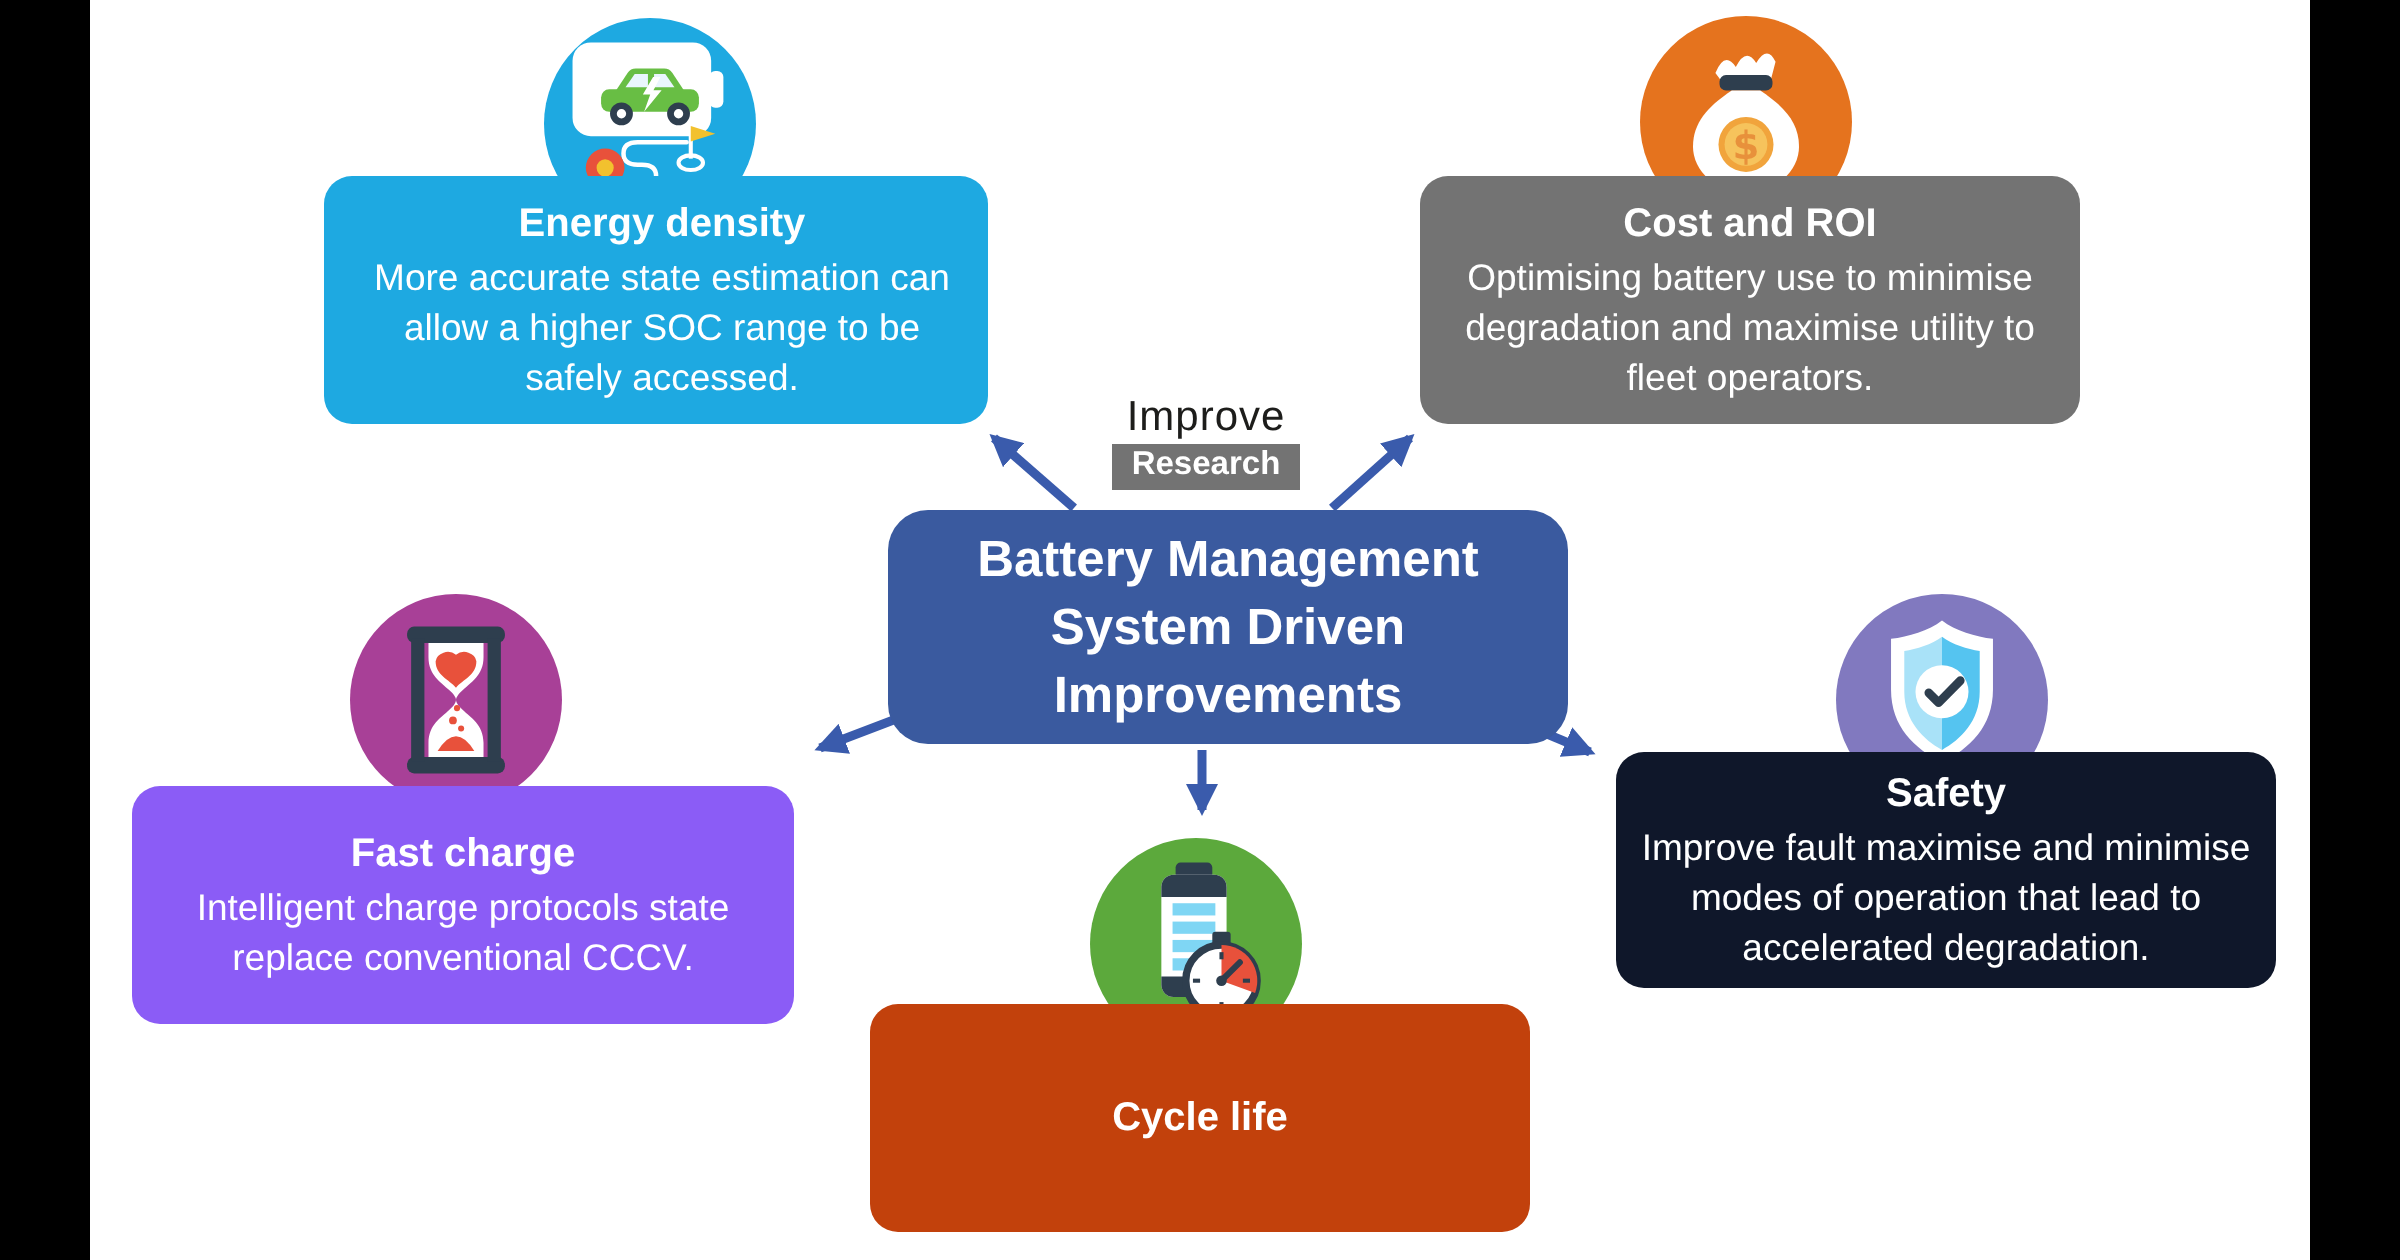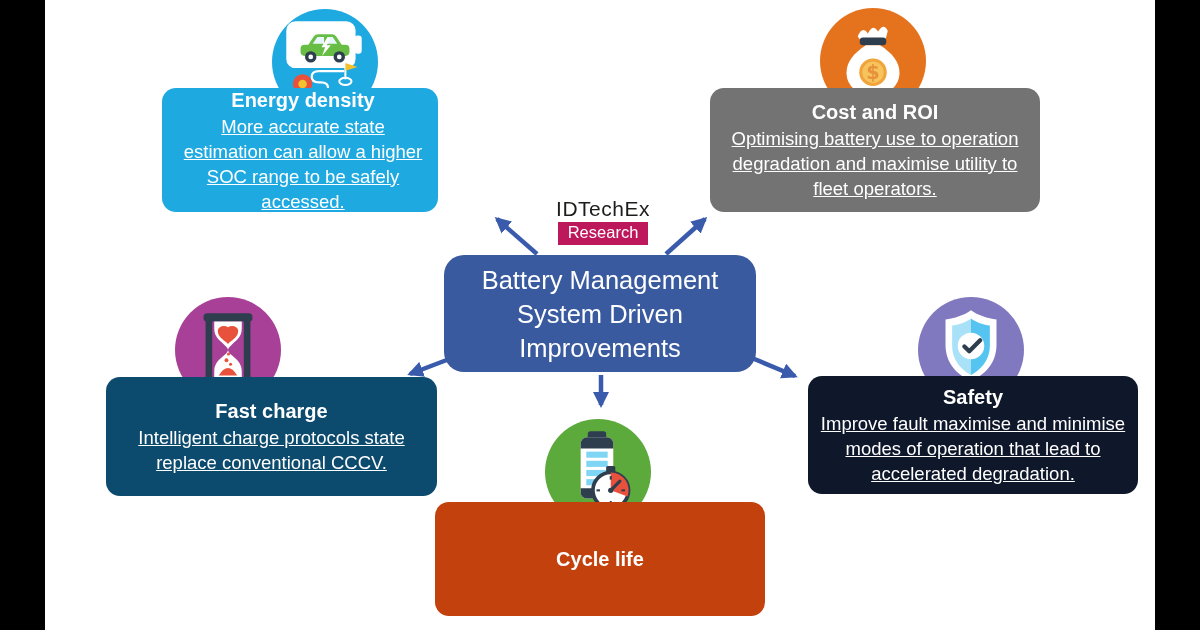--- a/index.html
+++ b/index.html
@@ -5,24 +5,24 @@
   html,body{margin:0;padding:0;}
   body{width:1200px;height:630px;background:#000;font-family:"Liberation Sans",sans-serif;}
   #stage{position:relative;width:1200px;height:630px;overflow:hidden;background:#000;}
   .content-bg{position:absolute;left:45px;top:0;width:1110px;height:630px;background:#fff;}
   .arrows{position:absolute;left:0;top:0;pointer-events:none;}
   .halo{position:absolute;width:106px;height:106px;border-radius:50%;}
   .halo svg{position:absolute;left:0;top:0;width:106px;height:106px;}
   .card{position:absolute;border-radius:14px;color:#fff;display:flex;flex-direction:column;
         justify-content:center;align-items:center;text-align:center;padding:4px 12px;box-sizing:border-box;}
   .card-title{font-weight:bold;font-size:20px;line-height:26px;}
-  .card-body{font-size:18.5px;line-height:25px;margin-top:1px;text-decoration:underline;}
-  .center-box{position:absolute;left:444px;top:255px;width:312px;height:117px;border-radius:20px;
+  .card-body{font-size:18.5px;line-height:25px;margin-top:1px;}
+  .center-box{position:absolute;left:444px;top:255px;width:340px;height:117px;border-radius:20px;
         display:flex;align-items:center;justify-content:center;text-align:center;color:#fff;
-        font-weight:normal;font-size:25.5px;line-height:34px;padding:0 22px;box-sizing:border-box;}
+        font-weight:bold;font-size:25.5px;line-height:34px;padding:0 22px;box-sizing:border-box;}
   .logo{position:absolute;left:538px;top:197px;width:130px;text-align:center;}
   .logo-top{font-size:21px;color:#1d1d1b;letter-spacing:.5px;}
   .logo-sub{display:inline-block;color:#fff;font-size:16.5px;padding:1px 10px 3px;margin-top:1px;}
 </style>
 </head>
 <body>
 
 <div id="stage">
   <div class="content-bg"></div>
 
@@ -33,22 +33,22 @@
       </marker>
     </defs>
     <line x1="537" y1="254" x2="497" y2="219" stroke-width="4.5" marker-end="url(#ah)" stroke="#3A5BAC"></line>
     <line x1="666" y1="254" x2="705" y2="219" stroke-width="4.5" marker-end="url(#ah)" stroke="#3A5BAC"></line>
     <line x1="452" y1="358" x2="410" y2="374" stroke-width="4.5" marker-end="url(#ah)" stroke="#3A5BAC"></line>
     <line x1="752" y1="358" x2="795" y2="376" stroke-width="4.5" marker-end="url(#ah)" stroke="#3A5BAC"></line>
     <line x1="601" y1="375" x2="601" y2="405" stroke-width="4.5" marker-end="url(#ah)" stroke="#3A5BAC"></line>
   </svg>
 
   <div class="logo">
-    <div class="logo-top">IDTechEx</div>
-    <div class="logo-sub" style="background-color: #be185d;">Research</div>
+    <div class="logo-top">Improve</div>
+    <div class="logo-sub" style="background-color: #737373; font-weight: bold;">Research</div>
   </div>
 
   <div class="center-box" style="background-color: rgb(58, 90, 159);">
     <span>Battery Management System Driven Improvements</span>
   </div>
 
   <div class="halo" style="left: 272px; top: 9px; background-color: rgb(30, 169, 225);">
     <svg viewBox="0 0 104 104">
       <rect x="14" y="12" width="68" height="46" rx="9" fill="#fff"></rect>
       <rect x="81" y="26" width="7" height="18" rx="3" fill="#fff"></rect>
@@ -62,56 +62,56 @@
       <circle cx="66" cy="47" r="5.6" fill="#2E3E4E"></circle>
         <circle cx="66" cy="47" r="2.3" fill="#fff"></circle>
       <path d="M34 83 h14 q7 0 7 -5.5 t-7 -5.5 h-2 q-7 0 -7 -5.5 t7 -5.5 h24" fill="none" stroke="#fff" stroke-width="2.2" stroke-linecap="round"></path>
       <ellipse cx="72" cy="71" rx="6" ry="3.6" fill="none" stroke="#fff" stroke-width="2"></ellipse>
       <line x1="72" y1="69" x2="72" y2="54" stroke="#fff" stroke-width="2"></line>
       <path d="M72 53 l12 3.8 l-12 3.8 z" fill="#F2C12E"></path>
       <path d="M30 64 a9.5 9.5 0 0 1 9.5 9.5 c0 6.5 -9.5 14 -9.5 14 s-9.5 -7.5 -9.5 -14 a9.5 9.5 0 0 1 9.5 -9.5 z" fill="#E8513B"></path>
       <circle cx="30" cy="73.5" r="4.2" fill="#F2C12E"></circle>
     </svg>
   </div>
-  <div class="card" style="left: 162px; top: 88px; width: 276px; height: 124px; background-color: rgb(30, 169, 225); padding-left: 18px;">
+  <div class="card" style="left: 162px; top: 88px; width: 332px; height: 124px; background-color: rgb(30, 169, 225); padding-left: 18px;">
     <div class="card-title">Energy density</div>
     <div class="card-body">More accurate state estimation can allow a higher SOC range to be safely accessed.</div>
   </div>
 
   <div class="halo" style="left: 820px; top: 8px; background-color: rgb(229, 115, 30);">
     <svg viewBox="0 0 104 104">
       <path d="M37 28 q4.5 -11 10 -3 q5 -10 10 -2 q5.5 -9 9.5 -0.5 l-2.5 9.5 h-24 z" fill="#fff"></path>
       <rect x="39" y="29" width="26" height="7.5" rx="3.2" fill="#2E3E4E"></rect>
       <path d="M45 36.5 h14 c12 8 19 16 19 27.5 a26 22.5 0 0 1 -52 0 c0 -11.5 7 -19.5 19 -27.5 z" fill="#fff"></path>
       <circle cx="52" cy="63" r="13.5" fill="#F1A43C"></circle>
       <circle cx="52" cy="63" r="10.5" fill="#F6C35C"></circle>
       <text x="52" y="70" text-anchor="middle" font-size="19" font-weight="bold" fill="#E8913B" font-family="DejaVu Sans, sans-serif">$</text>
     </svg>
   </div>
   <div class="card" style="left: 710px; top: 88px; width: 330px; height: 124px; background-color: #737373;">
     <div class="card-title">Cost and ROI</div>
-    <div class="card-body">Optimising battery use to operation degradation and maximise utility to fleet operators.</div>
+    <div class="card-body">Optimising battery use to minimise degradation and maximise utility to fleet operators.</div>
   </div>
 
   <div class="halo" style="left: 175px; top: 297px; background-color: rgb(168, 64, 151);">
     <svg viewBox="0 0 104 104">
       <rect x="28" y="16" width="48" height="8" rx="3.5" fill="#2E3E4E"></rect>
       <rect x="28" y="80" width="48" height="8" rx="3.5" fill="#2E3E4E"></rect>
       <rect x="30" y="22" width="6.5" height="60" fill="#2E3E4E"></rect>
       <rect x="67.5" y="22" width="6.5" height="60" fill="#2E3E4E"></rect>
       <path d="M38.5 24 h27 v7 c0 9 -6.5 12.5 -10 16 q-3.5 3 -3.5 5 q0 -2 -3.5 -5 c-3.5 -3.5 -10 -7 -10 -16 z" fill="#fff"></path>
       <path d="M38.5 80 h27 v-7 c0 -9 -6.5 -12.5 -10 -16 q-3.5 -3 -3.5 -5 q0 2 -3.5 5 c-3.5 3.5 -10 7 -10 16 z" fill="#fff"></path>
       <path d="M42 33 a6 5.2 0 0 1 10 -3.2 a6 5.2 0 0 1 10 3.2 c0 7 -6.8 9 -10 13 c-3.2 -4 -10 -6 -10 -13 z" fill="#E8513B"></path>
       <path d="M43 77 q9 -14.5 18 0 z" fill="#E8513B"></path>
       <circle cx="52.5" cy="56" r="1.5" fill="#E8513B"></circle>
       <circle cx="50.5" cy="62" r="1.9" fill="#E8513B"></circle>
       <circle cx="54.5" cy="66" r="1.5" fill="#E8513B"></circle>
     </svg>
   </div>
-  <div class="card" style="left: 66px; top: 377px; width: 331px; height: 119px; background-color: #0c4a6e; margin-left: 40px;">
+  <div class="card" style="left: 66px; top: 393px; width: 331px; height: 119px; background-color: #8b5cf6;">
     <div class="card-title">Fast charge</div>
     <div class="card-body">Intelligent charge protocols state replace conventional CCCV.</div>
   </div>
 
   <div class="halo" style="left: 918px; top: 297px; background-color: rgb(129, 121, 191);">
     <svg viewBox="0 0 104 104">
       <path d="M52 13 c6.5 5 16.5 8 25 9 v25 c0 18 -11.5 29 -25 35.5 c-13.5 -6.5 -25 -17.5 -25 -35.5 v-25 c8.5 -1 18.5 -4 25 -9 z" fill="#fff"></path>
       <path d="M52 21 c5 3.8 12.5 6 18.5 7 v20 c0 14.5 -9.5 23.5 -18.5 28.5 z" fill="#55C4F0"></path>
       <path d="M52 21 c-5 3.8 -12.5 6 -18.5 7 v20 c0 14.5 9.5 23.5 18.5 28.5 z" fill="#A9E2F8"></path>
       <circle cx="52" cy="48" r="13" fill="#fff"></circle>

